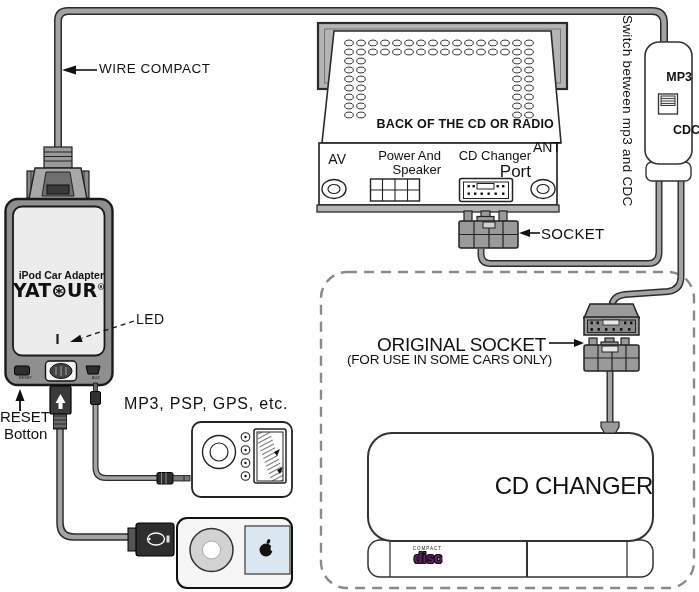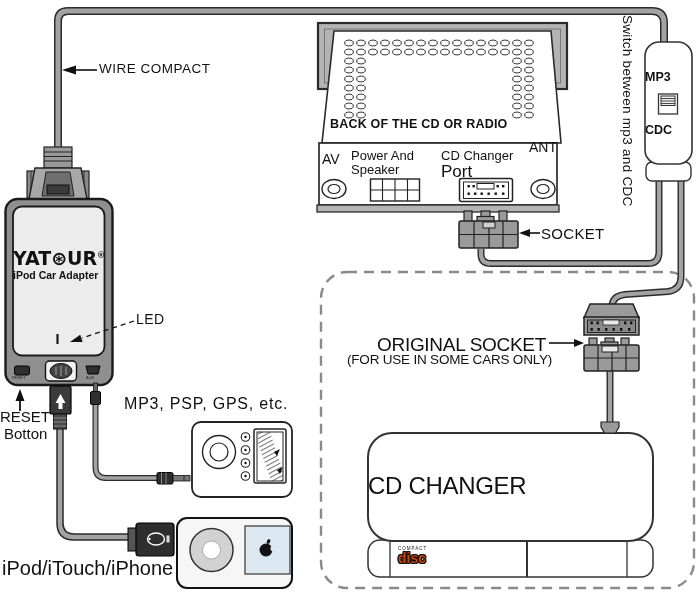--- a/index.html
+++ b/index.html
@@ -1,24 +1,24 @@
 <!DOCTYPE html>
 <html><head>
 <meta charset="utf-8">
 <style>
   html,body{margin:0;padding:0;background:#fff;}
   .stage{position:relative;width:699px;height:592px;background:#fff;overflow:hidden;
          font-family:"Liberation Sans",sans-serif;}
   .stage svg{position:absolute;left:0;top:0;}
   .t{position:absolute;color:#111;white-space:nowrap;line-height:1.05;}
-  .c{text-align:left;}
+  .c{text-align:right;}
   .b{font-weight:bold;}
   .vert{writing-mode:vertical-rl;text-orientation:mixed;}
-  .logo{font-family:"DejaVu Sans",sans-serif;}
-  .disc-big{font-weight:bold;color:#c2410c;
+  .logo{font-family:"DejaVu Sans",sans-serif;margin-top:32px;}
+  .disc-big{font-weight:bold;color:#701a75;
     text-shadow:-1px 0 #111,1px 0 #111,0 -1px #111,0 1px #111,-1px -1px #111,1px 1px #111,-1px 1px #111,1px -1px #111;}
 </style>
 </head>
 <body>
 
 <div class="stage">
 
 <svg id="diagram" width="699" height="592" viewBox="0 0 699 592">
   <defs>
     <pattern id="hatch" width="4" height="4" patternUnits="userSpaceOnUse" patternTransform="rotate(62)">
@@ -381,15 +381,14 @@
 <div class="t" style="left:136px;top:312px;font-size:14px;letter-spacing:.5px">LED</div>
 
 <div class="t c" style="left:12px;top:375.5px;width:20px;font-size:4px;color:#222">RESET</div>
 <div class="t c" style="left:86px;top:375.5px;width:14px;font-size:4px;color:#222">AUX</div>
 
 <div class="t" style="left:0px;top:409px;font-size:15px">RESET</div>
 <div class="t" style="left:4px;top:426px;font-size:15px">Botton</div>
 
 <div class="t" style="left:124px;top:396px;font-size:16px;letter-spacing:.8px">MP3, PSP, GPS, etc.</div>
 
-<div class="t" style="left:2px;top:558px;font-size:20px">iPod/iTouch/iPhone</div>
 
 </div>
 
 </body></html>

